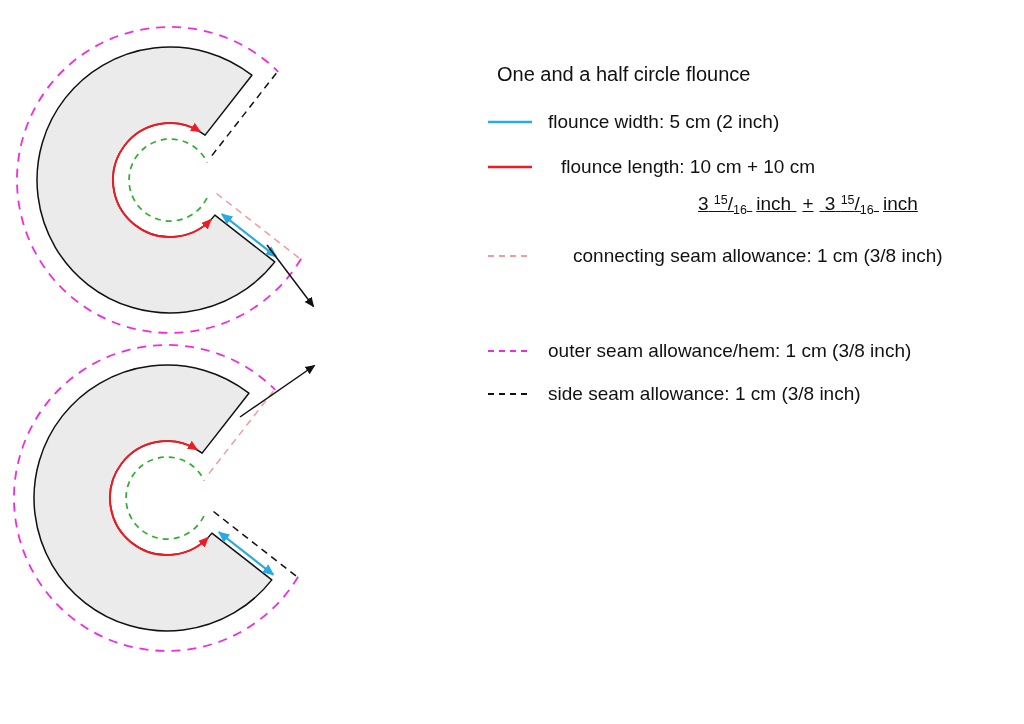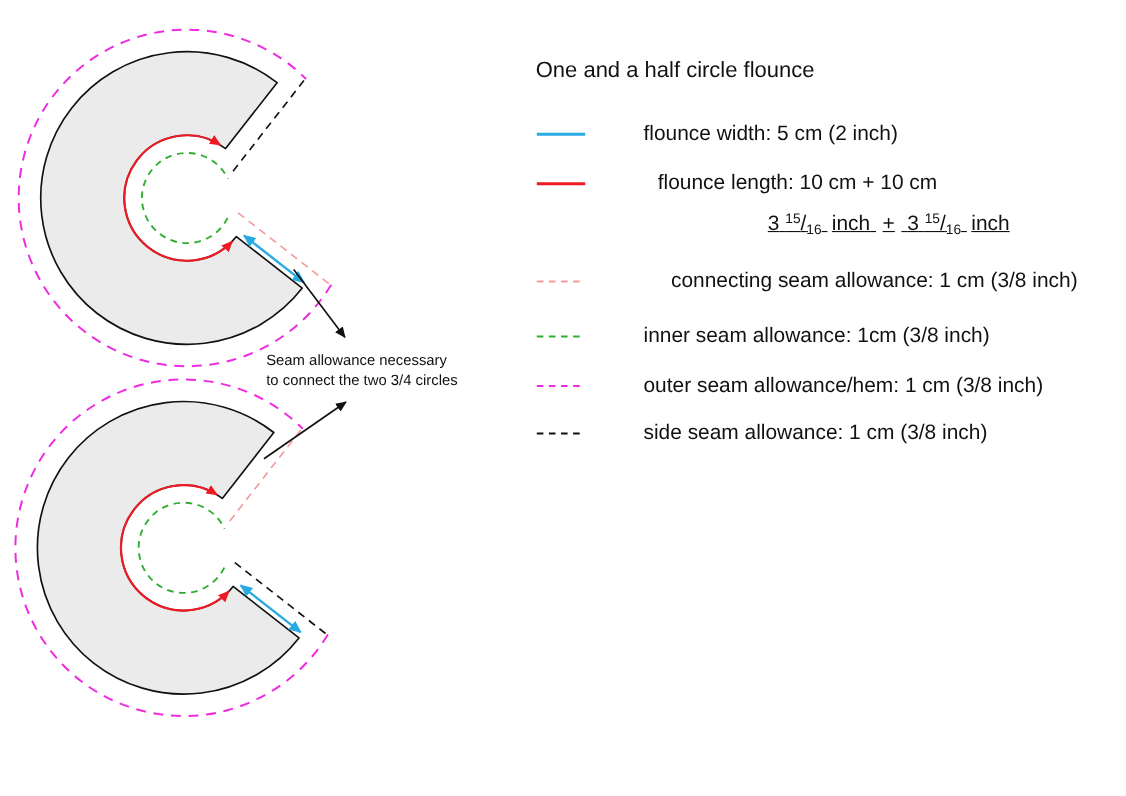--- a/index.html
+++ b/index.html
@@ -3,26 +3,26 @@
 <meta charset="utf-8">
 <style>
   html,body { margin:0; padding:0; background:#ffffff; }
   .stage {
     position:relative; width:1024px; height:724px; background:#ffffff;
     font-family:"Liberation Sans", sans-serif; color:#111111; overflow:hidden;
   }
   .diagram { position:absolute; left:0; top:0; }
 
   .page-title {
-    position:absolute; left:487px; top:53px; margin:0;
+    position:absolute; left:487px; top:53px; margin:10px;
     font-size:20px; font-weight:400; white-space:nowrap;
   }
 
   .lrow { position:absolute; display:flex; align-items:center; gap:15px; }
-  .lrow .lbl { font-size:19px; white-space:nowrap;margin-left:37px; }
+  .lrow .lbl { font-size:19px; white-space:nowrap; }
   .sw { display:block; flex:0 0 auto; }
 
   .frac-line {
     position:absolute; left:698px; top:193px; font-size:19px; white-space:nowrap;text-decoration:underline;
   }
   .frac-line .fsup { font-size:12.5px; position:relative; top:-6px; }
   .frac-line .fsub { font-size:12.5px; position:relative; top:4px; }
   .frac-line .unit { margin-left:4px; }
   .frac-line .op { margin:0 6px; }
 
@@ -66,24 +66,20 @@
       <line x1="208.9" y1="473.6" x2="273.5" y2="390.9" stroke="#f59a9c" stroke-width="1.5" stroke-dasharray="7 5.2"></line>
       <line x1="213.5" y1="511.5" x2="296.3" y2="576.2" stroke="#111111" stroke-width="1.5" stroke-dasharray="7 5.2"></line>
       <path d="M 208 537.6 A 57 57 0 1 1 197.2 449.7" fill="none" stroke="#ed1c24" stroke-width="2" marker-start="url(#arRed)" marker-end="url(#arRed)"></path>
       <line x1="218.9" y1="532.2" x2="273.3" y2="574.7" stroke="#29abe2" stroke-width="2.2" marker-start="url(#arBlue)" marker-end="url(#arBlue)"></line>
     </g>
 
     <line x1="267" y1="245" x2="313.5" y2="306.5" stroke="#111111" stroke-width="1.5" marker-end="url(#arBlack)"></line>
     <line x1="240" y1="417" x2="314.5" y2="365.5" stroke="#111111" stroke-width="1.5" marker-end="url(#arBlack)"></line>
   </svg>
 
-  <div class="note">
-    <div>Seam allowance necessary</div>
-    <div>to connect the two 3/4 circles</div>
-  </div>
 
   <h1 class="page-title">One and a half circle flounce</h1>
 
   <div class="lrow" style="left:487px; top:111px;">
     <svg class="sw" width="46" height="6">
       <line x1="1" y1="3" x2="45" y2="3" stroke="#29abe2" stroke-width="2.6"></line>
     </svg>
     <span class="lbl">flounce width: 5 cm (2 inch)</span>
   </div>
 
@@ -104,26 +100,20 @@
     <span class="unit">inch</span>
   </div>
 
   <div class="lrow" style="left:487px; top:245px;gap:40px;">
     <svg class="sw" width="46" height="6">
       <line x1="1" y1="3" x2="45" y2="3" stroke="#f59a9c" stroke-width="1.8" stroke-dasharray="6 5"></line>
     </svg>
     <span class="lbl">connecting seam allowance: 1 cm (3/8 inch)</span>
   </div>
 
-  <div class="lrow" style="left:487px; top:295px;">
-    <svg class="sw" width="46" height="6">
-      <line x1="1" y1="3" x2="45" y2="3" stroke="#2fae2f" stroke-width="1.8" stroke-dasharray="6 5"></line>
-    </svg>
-    <span class="lbl">inner seam allowance: 1cm (3/8 inch)</span>
-  </div>
 
   <div class="lrow" style="left:487px; top:340px;">
     <svg class="sw" width="46" height="6">
       <line x1="1" y1="3" x2="45" y2="3" stroke="#ef2be2" stroke-width="1.8" stroke-dasharray="6 5"></line>
     </svg>
     <span class="lbl">outer seam allowance/hem: 1 cm (3/8 inch)</span>
   </div>
 
   <div class="lrow" style="left:487px; top:383px;">
     <svg class="sw" width="46" height="6">

